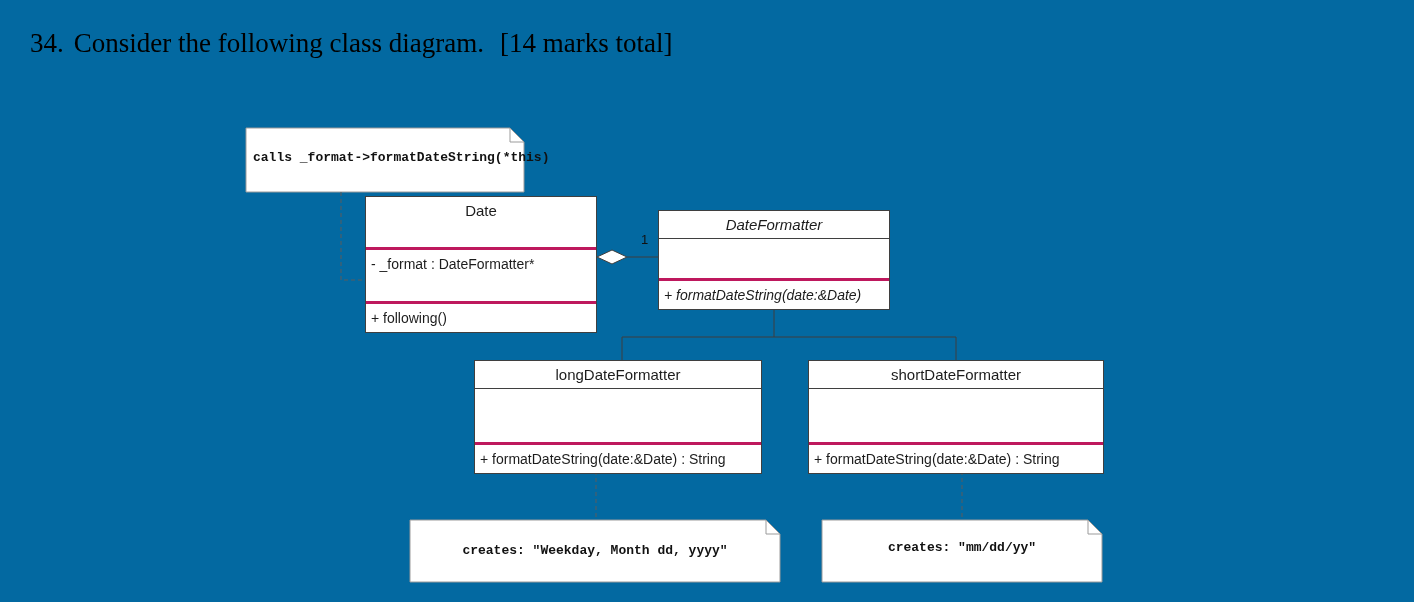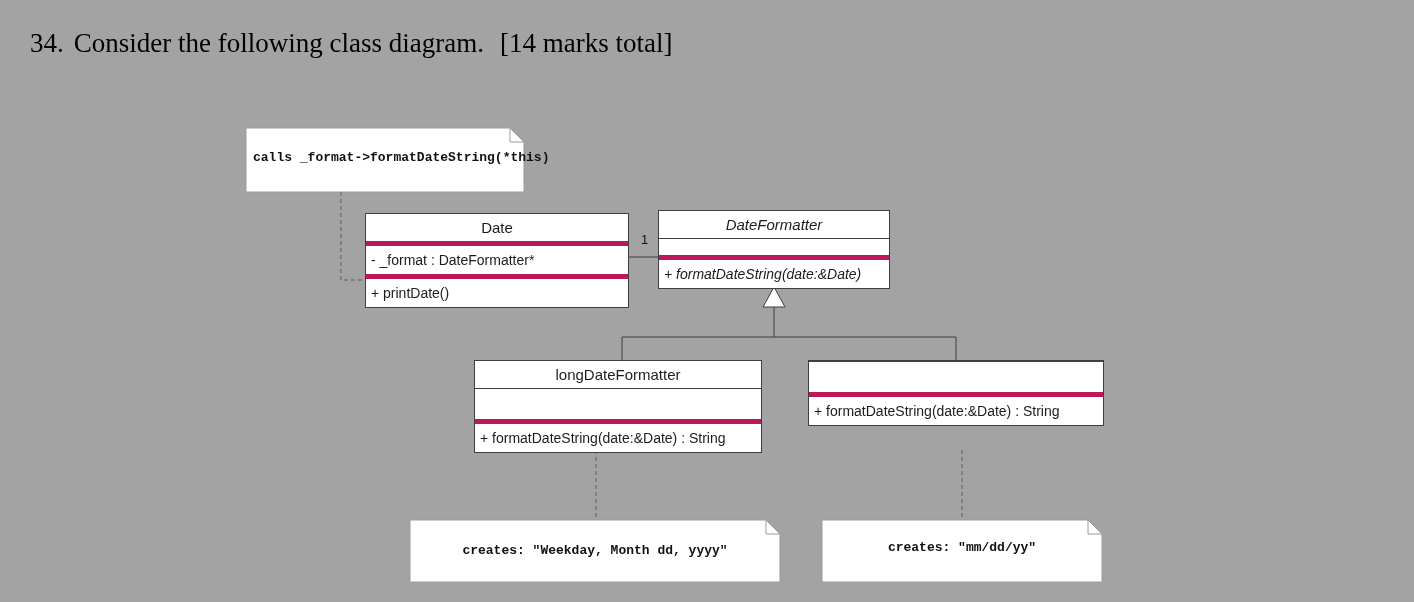--- a/index.html
+++ b/index.html
@@ -1,20 +1,20 @@
 <!DOCTYPE html>
 <html><head>
 <meta charset="utf-8">
 <style>
   html, body { margin: 0; padding: 0; background: #ffffff; }
   .canvas {
     position: relative;
     width: 1414px;
     height: 602px;
-    background: #a3a3a3;
+    background: #0369a1;
     font-family: "Liberation Sans", sans-serif;
     color: #1c1c1c;
     overflow: hidden;
   }
   .question {
     position: absolute;
     left: 30px;
     top: 28px;
     font-family: "Liberation Serif", serif;
     font-size: 27px;
@@ -26,24 +26,25 @@
   svg.layer { position: absolute; left: 0; top: 0; }
   .uml-class {
     position: absolute;
     background: #ffffff;
     border: 1px solid #3f3f3f;
     font-size: 15px;
     box-sizing: border-box;
   }
   .uml-name { text-align: center; padding: 5px 4px; white-space: nowrap; }
   .uml-row {
-    border-top: 5px solid #be185d;
+    border-top: 3px solid #be185d;
     padding: 6px 5px;
     white-space: nowrap;
     font-size: 14px;
+    margin-top: 23px;
   }
   .uml-empty { border-top: 1px solid #3f3f3f; }
   .abstract .uml-name, .abstract .uml-row { font-style: italic; }
   .note-text {
     position: absolute;
     font-size: 13px;
     font-weight: 600;
     color: #111111;
     white-space: nowrap;
     font-family: Liberation Mono, monospace;
@@ -72,39 +73,40 @@
     <path d="M596,450 V520" fill="none" stroke="#5d5d5d" stroke-dasharray="4 3"></path>
     <path d="M962,450 V520" fill="none" stroke="#5d5d5d" stroke-dasharray="4 3"></path>
 
     <line x1="627" y1="257" x2="658" y2="257" stroke="#3f3f3f"></line>
     <polygon points="597,257 612,250 627,257 612,264" fill="#ffffff" stroke="#3f3f3f"></polygon>
 
     <polygon points="774,287 763,307 785,307" fill="#ffffff" stroke="#3f3f3f"></polygon>
     <path d="M774,307 V337 M622,337 H956 M622,337 V360 M956,337 V360" fill="none" stroke="#3f3f3f"></path>
   </svg>
 
-  <div class="uml-class" style="left:365px; top:213px; width:264px;">
+  <div class="uml-class" style="left:365px; top:196px; width:232px;">
     <div class="uml-name">Date</div>
     <div class="uml-row">- _format : DateFormatter*</div>
-    <div class="uml-row">+ printDate()</div>
+    <div class="uml-row">+ following()</div>
   </div>
 
   <div class="uml-class abstract" style="left:658px; top:210px; width:232px;">
     <div class="uml-name">DateFormatter</div>
     <div class="uml-empty" style="height:16px;"></div>
     <div class="uml-row">+ formatDateString(date:&amp;Date)</div>
   </div>
 
   <div class="uml-class" style="left:474px; top:360px; width:288px;">
     <div class="uml-name">longDateFormatter</div>
     <div class="uml-empty" style="height:30px;"></div>
     <div class="uml-row">+ formatDateString(date:&amp;Date) : String</div>
   </div>
 
   <div class="uml-class" style="left:808px; top:360px; width:296px;">
+    <div class="uml-name">shortDateFormatter</div>
     <div class="uml-empty" style="height:30px;"></div>
     <div class="uml-row">+ formatDateString(date:&amp;Date) : String</div>
   </div>
 
   <div class="note-text" style="left:253px; top:150px; width:266px;">calls _format-&gt;formatDateString(*this)</div>
   <div class="note-text" style="left:410px; top:543px; width:370px; text-align:center;">creates: "Weekday, Month dd, yyyy"</div>
   <div class="note-text" style="left:822px; top:540px; width:280px; text-align:center;">creates: "mm/dd/yy"</div>
 
   <div class="mult" style="left:641px; top:232px;">1</div>
 

